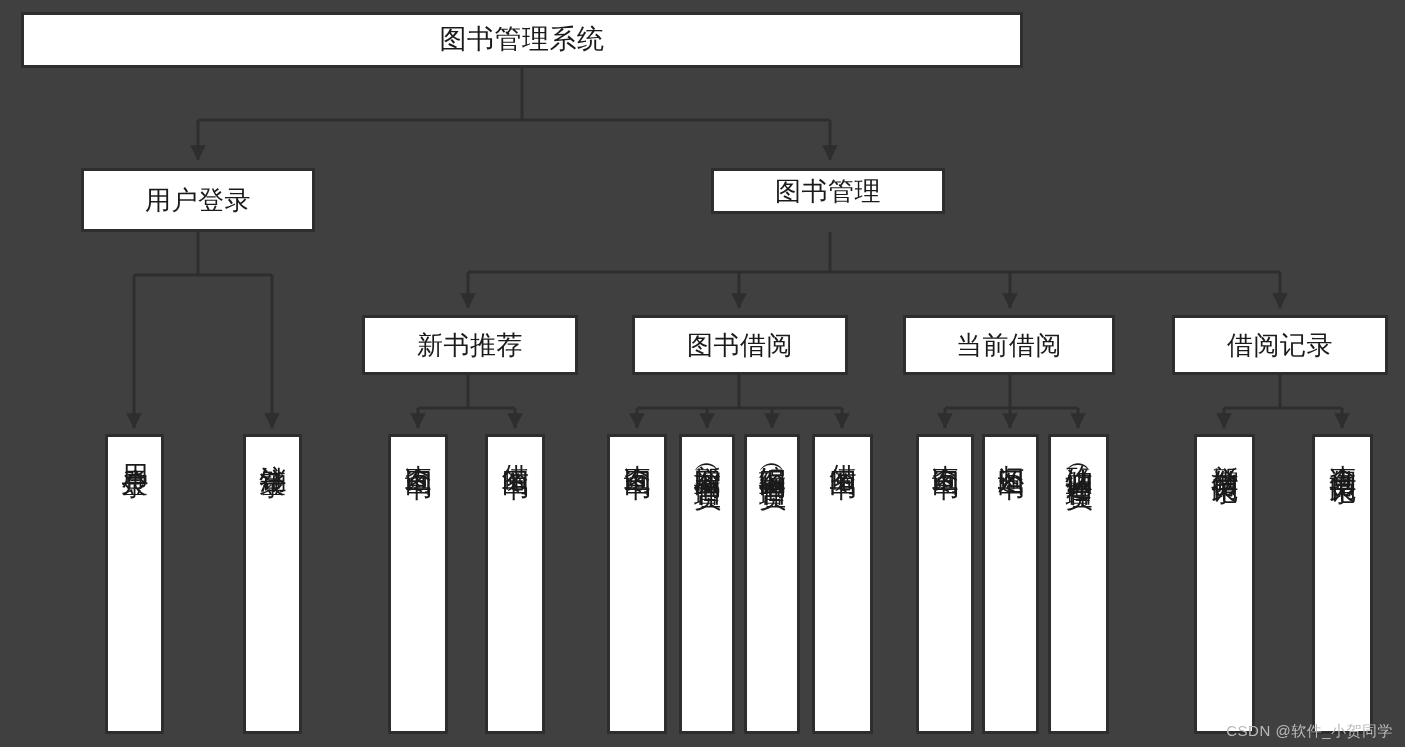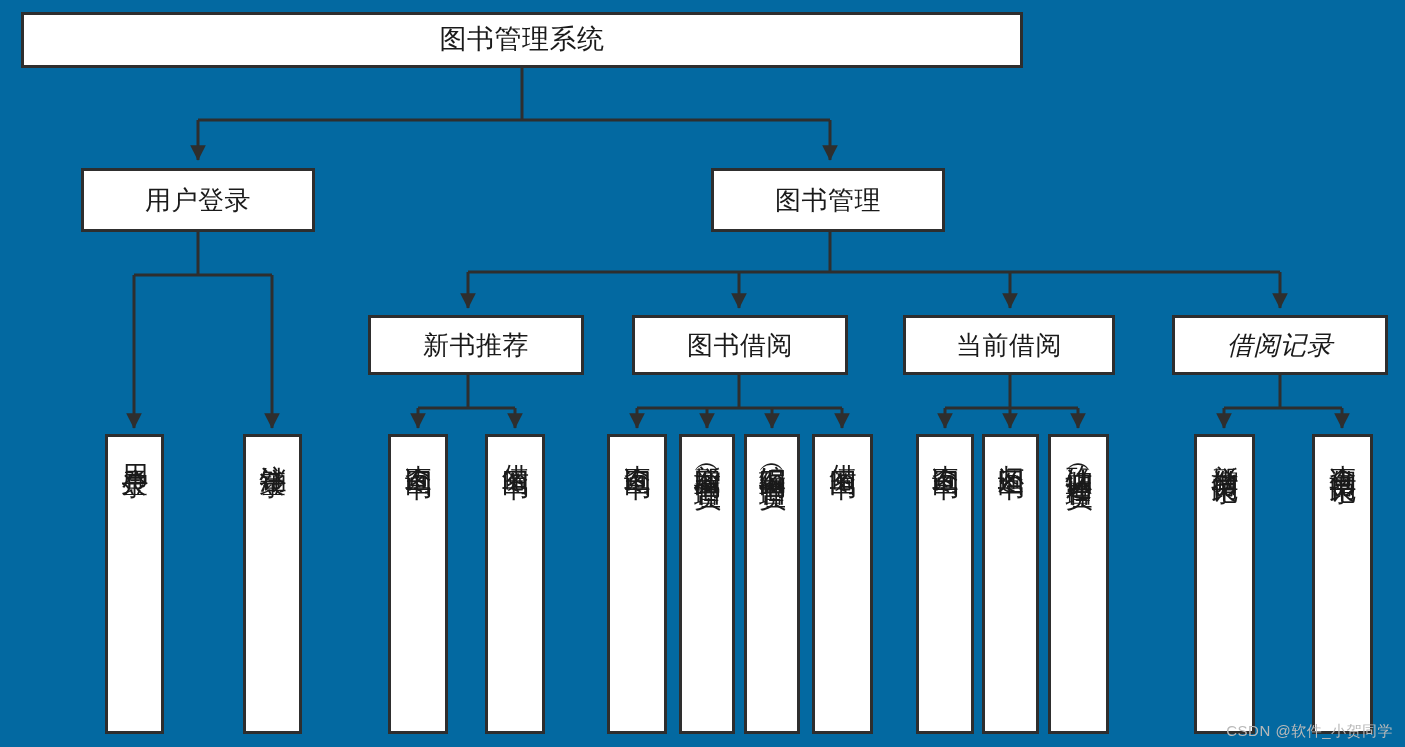--- a/index.html
+++ b/index.html
@@ -7,21 +7,21 @@
     padding: 0;
     background: #ffffff;
   }
   body {
     font-family: "Liberation Sans", "DejaVu Sans", sans-serif;
   }
   #diagram-root {
     position: relative;
     width: 1405px;
     height: 747px;
-    background: #0369a1;
+    background: #404040;
     overflow: hidden;
   }
   #diagram-svg {
     position: absolute;
     left: 0;
     top: 0;
     width: 1405px;
     height: 747px;
   }
   .node-box {
@@ -130,34 +130,34 @@
     </g>
   </svg>
 
   <div class="node-box horizontal root" style="left:21px; top:12px; width:1002px; height:56px;">
     <span class="node-label">图书管理系统</span>
   </div>
 
   <div class="node-box horizontal" style="left:81px; top:168px; width:234px; height:64px;">
     <span class="node-label">用户登录</span>
   </div>
-  <div class="node-box horizontal" style="left:711px; top:168px; width:234px; height:64px;">
+  <div class="node-box horizontal" style="left:711px; top:168px; width:234px; height:46px;">
     <span class="node-label">图书管理</span>
   </div>
 
-  <div class="node-box horizontal" style="left:362px; top:315px; width:216px; height:60px;margin-left:6px;">
+  <div class="node-box horizontal" style="left:362px; top:315px; width:216px; height:60px;">
     <span class="node-label">新书推荐</span>
   </div>
   <div class="node-box horizontal" style="left:632px; top:315px; width:216px; height:60px;">
     <span class="node-label">图书借阅</span>
   </div>
   <div class="node-box horizontal" style="left:903px; top:315px; width:212px; height:60px;">
     <span class="node-label">当前借阅</span>
   </div>
-  <div class="node-box horizontal" style="left:1172px; top:315px; width:216px; height:60px;font-style:italic;">
+  <div class="node-box horizontal" style="left:1172px; top:315px; width:216px; height:60px;">
     <span class="node-label">借阅记录</span>
   </div>
 
   <div class="node-box vertical" style="left:105px; top:434px; width:59px; height:300px;">
     <span class="node-label">用户登录</span>
   </div>
   <div class="node-box vertical" style="left:243px; top:434px; width:59px; height:300px;">
     <span class="node-label">注销登录</span>
   </div>
 

